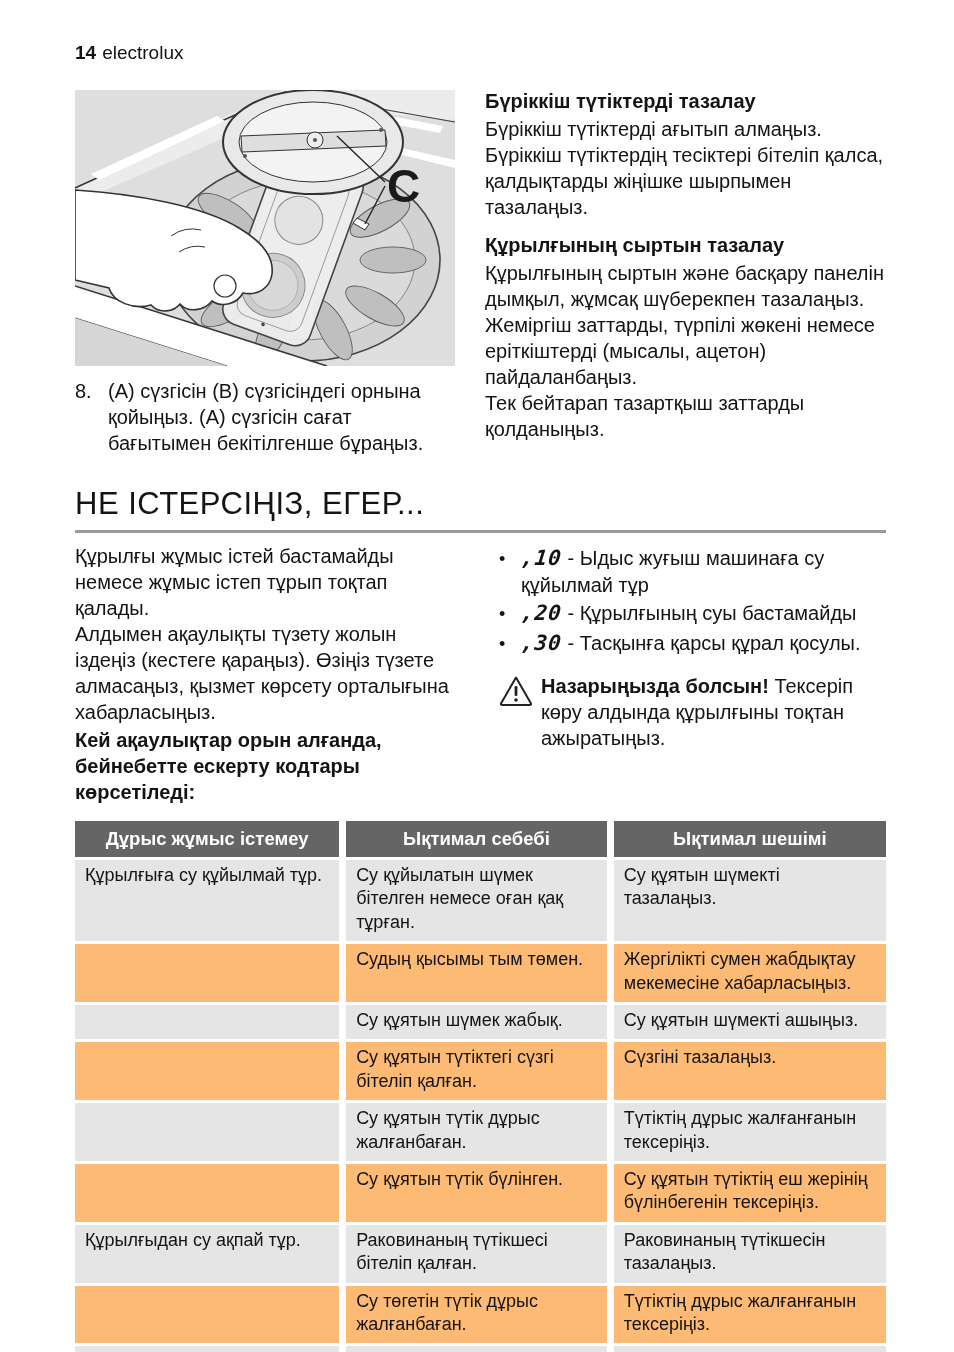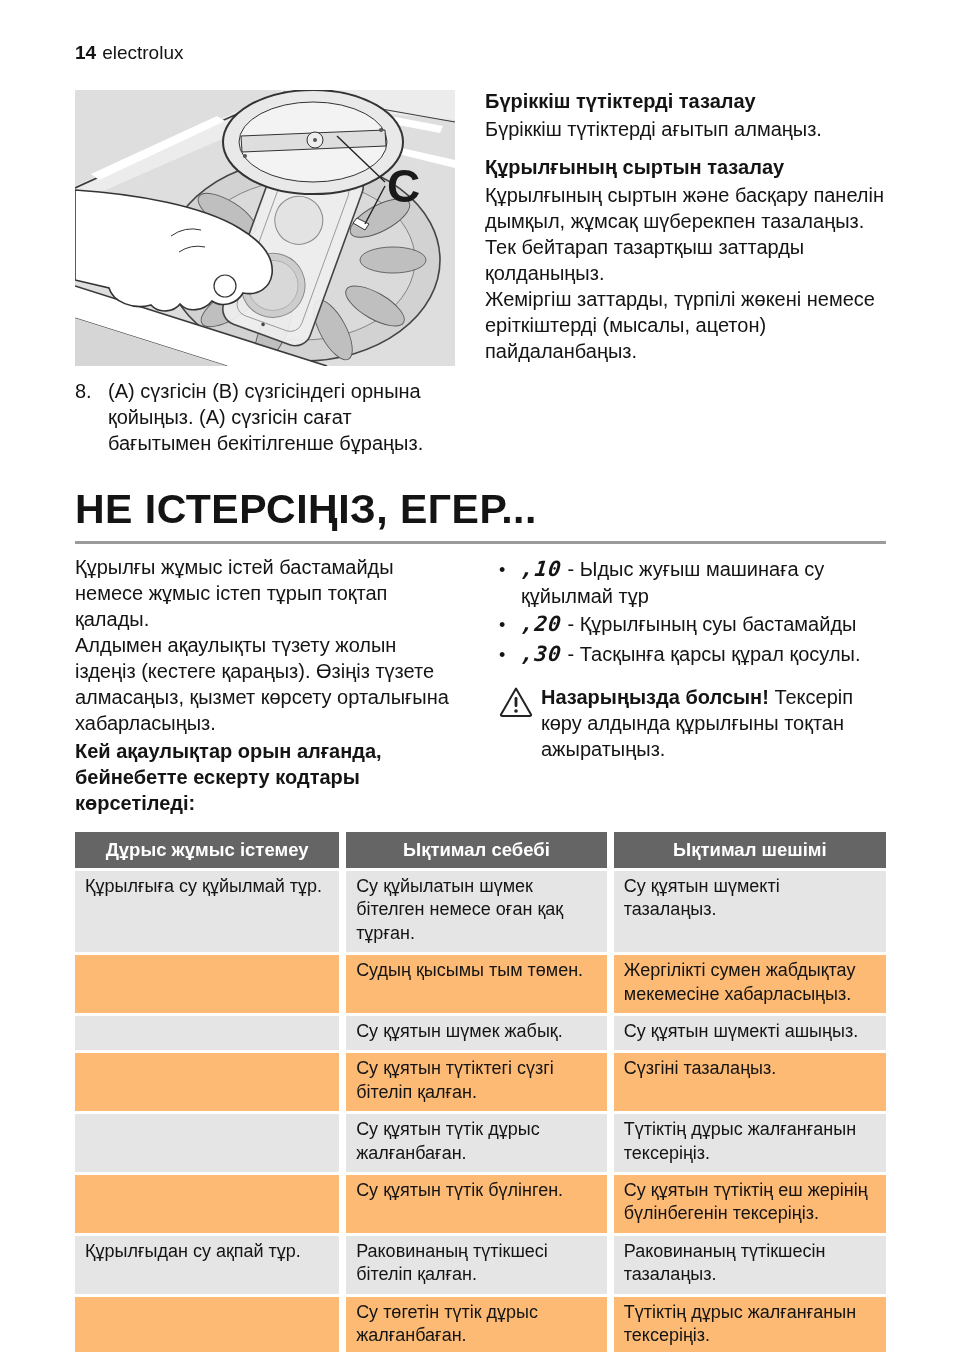--- a/index.html
+++ b/index.html
@@ -24,21 +24,21 @@
   
   .step{display:flex;font-size:20px;line-height:1.3;margin-top:12px;}
   .step .n{flex:none;width:33px;}
 
   
   .rc h3{font-size:20px;font-weight:bold;margin:0 0 3px 0;}
   .rc .sec2{margin-top:14px;}
   .rc .body span{display:block;font-size:20px;line-height:1.3;}
 
   
-  .sect-title{font-size:41px;font-weight:700;margin-top:30px;letter-spacing:.5px;}
+  .sect-title{font-size:31px;font-weight:400;margin-top:30px;letter-spacing:.5px;}
   .rule{height:3px;background:#9b9b9b;margin-top:8px;margin-bottom:10px;}
 
   .intro{font-size:20px;line-height:1.3;gap:44px;}
   .intro .para span{display:block;}
   .intro .bold{font-weight:bold;margin-top:2px;}
 
   
   .codes{margin:2px 0 0 0;}
   .code-row{display:flex;font-size:20px;line-height:1.3;margin-bottom:2px;}
   .code-row .bullet{flex:none;width:22px;}
@@ -141,26 +141,27 @@
       <div class="step">
         <span class="n">8.</span>
         <span>(А) сүзгісін (В) сүзгісіндегі орнына қойыңыз. (А) сүзгісін сағат бағытымен бекітілгенше бұраңыз.</span>
       </div>
     </div>
 
     <div class="rc">
       <h3>Бүріккіш түтіктерді тазалау</h3>
       <div class="body">
         <span>Бүріккіш түтіктерді ағытып алмаңыз.</span>
+        <span>Бүріккіш түтіктердің тесіктері бітеліп қалса, қалдықтарды жіңішке шырпымен тазалаңыз.</span>
       </div>
       <h3 class="sec2">Құрылғының сыртын тазалау</h3>
       <div class="body">
         <span>Құрылғының сыртын және басқару панелін дымқыл, жұмсақ шүберекпен тазалаңыз.</span>
+        <span>Жеміргіш заттарды, түрпілі жөкені немесе еріткіштерді (мысалы, ацетон) пайдаланбаңыз.</span>
         <span>Тек бейтарап тазартқыш заттарды қолданыңыз.</span>
-        <span>Жеміргіш заттарды, түрпілі жөкені немесе еріткіштерді (мысалы, ацетон) пайдаланбаңыз.</span>
       </div>
     </div>
   </div>
 
   <div class="sect-title">НЕ ІСТЕРСІҢІЗ, ЕГЕР...</div>
   <div class="rule"></div>
 
   <div class="grid2 intro">
     <div>
       <div class="para">

